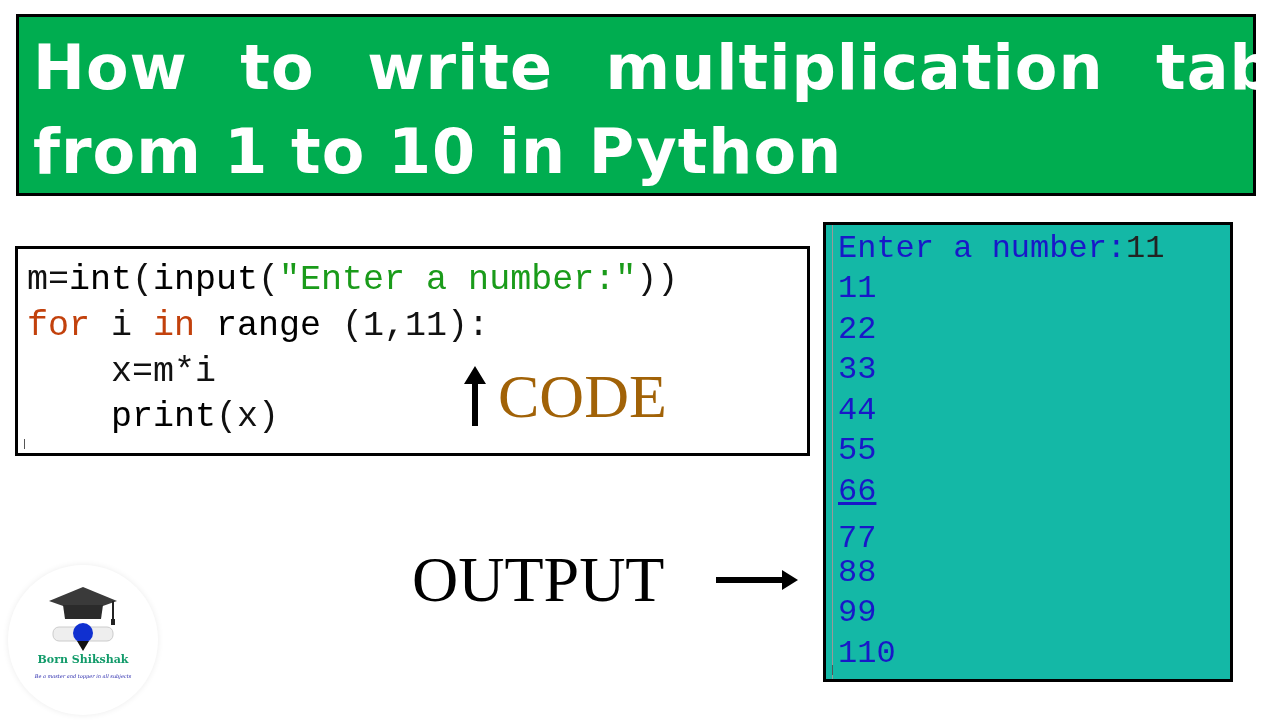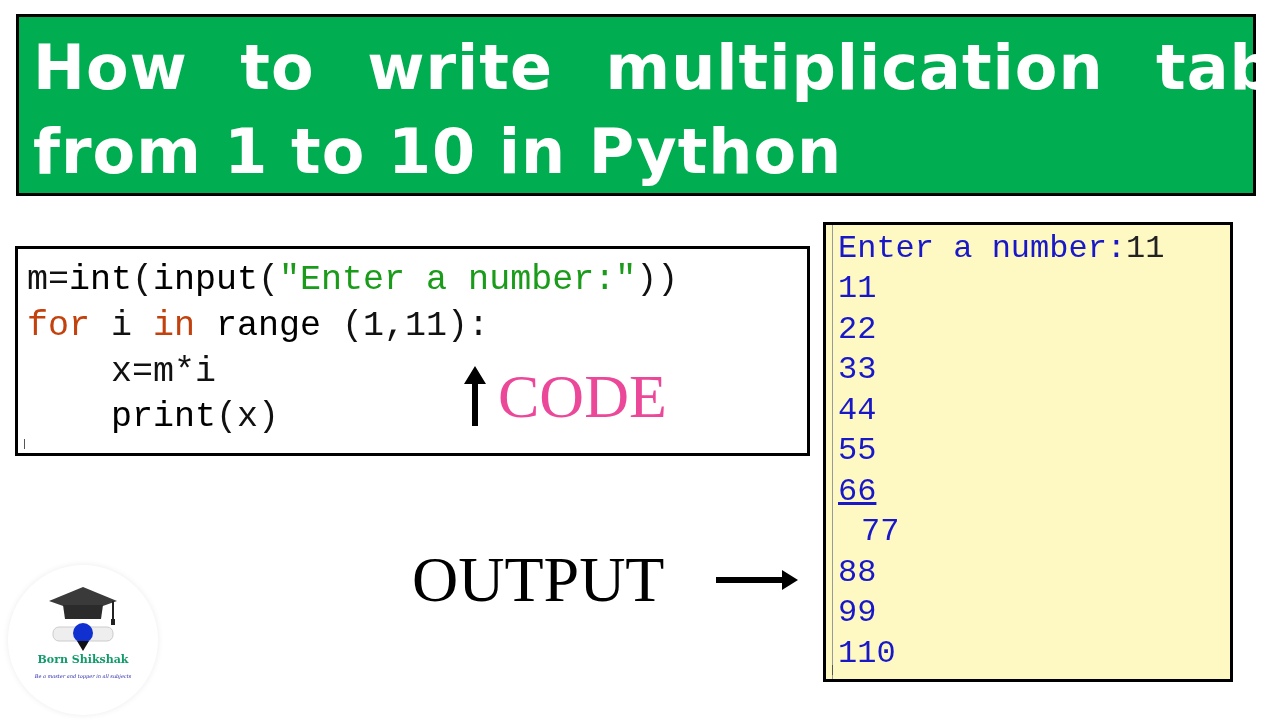--- a/index.html
+++ b/index.html
@@ -30,26 +30,26 @@
     .c-k { color: #c2410c; }
     .c-s { color: #1a9b1a; }
     .c-n { color: #111; }
     .cursor-mark { position: absolute; left: 6px; bottom: 4px; width: 1px; height: 10px; background: #555; }
 
     .code-label {
       position: absolute; left: 462px; top: 365px; display: flex; align-items: center;
     }
     .up-arrow { width: 26px; height: 60px; margin-right: 10px; }
     .code-label-text {
-      font-family: "Liberation Serif", serif; font-size: 62px; line-height: 1; color: #ec4899;
+      font-family: "Liberation Serif", serif; font-size: 62px; line-height: 1; color: #a16207;
     }
 
     .output-box {
       position: absolute; left: 823px; top: 222px; width: 410px; height: 460px;
-      border: 3px solid #000; box-sizing: border-box; background: #fef9c3;
+      border: 3px solid #000; box-sizing: border-box; background: #14b8a6;
     }
     .output-inner-border { position: absolute; left: 6px; top: 0; bottom: 0; width: 1px; background: #999; }
     .out-line {
       position: absolute; left: 12px; font-family: "Liberation Mono", monospace;
       font-size: 32px; line-height: 1; color: #1818c8; white-space: pre;
     }
     .out-user { color: #222; }
 
     .output-label {
       position: absolute; left: 412px; top: 548px; display: flex; align-items: center; gap: 26px;
@@ -99,21 +99,21 @@
 <div class="output-box">
   <div class="output-inner-border"></div>
   <div class="out-line" style="top:8px"><span>Enter a number:</span><span class="out-user">11</span></div>
   <div id="results">
       <div class="out-line" style="top: 48px;">11</div>
       <div class="out-line" style="top: 88.5px;">22</div>
       <div class="out-line" style="top: 129px;">33</div>
       <div class="out-line" style="top: 169.5px;">44</div>
       <div class="out-line" style="top: 210px;">55</div>
       <div class="out-line" style="top: 250.5px; text-decoration: underline;">66</div>
-      <div class="out-line" style="top: 291px; margin-left: 23px;">77</div>
+      <div class="out-line" style="top: 298px;">77</div>
       <div class="out-line" style="top: 331.5px;">88</div>
       <div class="out-line" style="top: 372px;">99</div>
       <div class="out-line" style="top: 412.5px;">110</div>
     </div>
   <div class="cursor-mark"></div>
 </div>
 
 <div class="output-label">
   <span class="output-label-text">OUTPUT</span>
   <svg class="right-arrow" viewBox="0 0 82 24">

